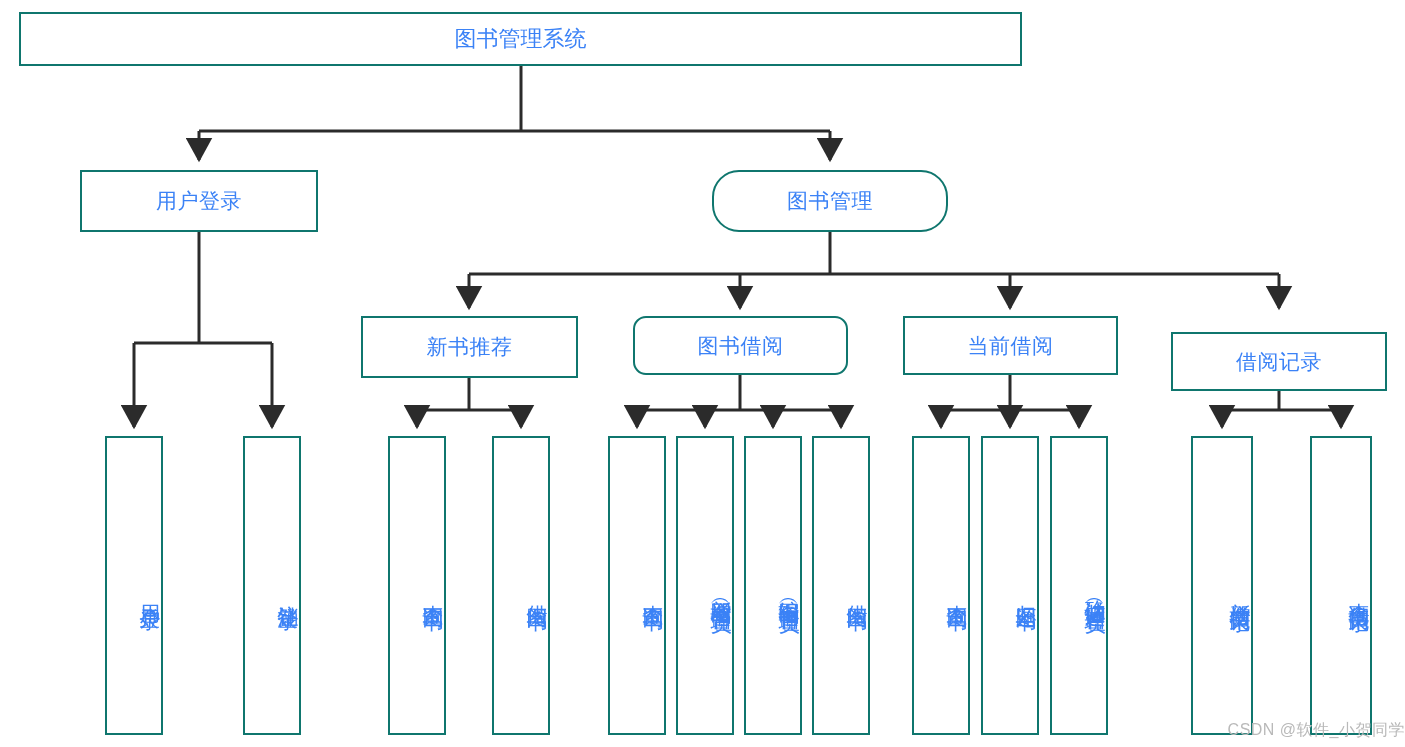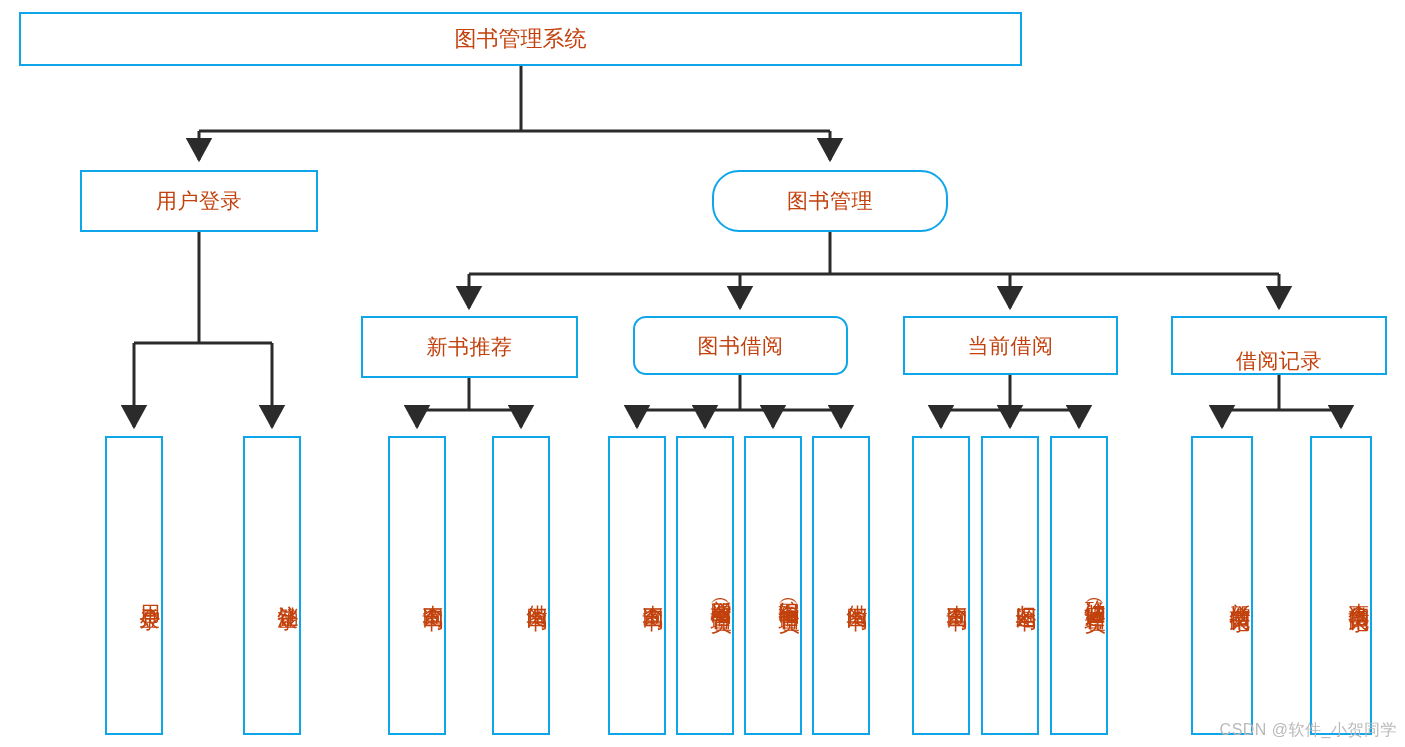--- a/index.html
+++ b/index.html
@@ -22,25 +22,25 @@
     left: 0;
     top: 0;
     width: 1405px;
     height: 747px;
     pointer-events: none;
   }
   .node {
     position: absolute;
     box-sizing: border-box;
     background: #ffffff;
-    border: 2px solid #0ea5e9;
+    border: 2px solid #0f766e;
     display: flex;
     align-items: center;
     justify-content: center;
-    color: #c2410c;
+    color: #3b82f6;
   }
   .node.h {
     font-size: 21px;
     line-height: 1.2;
     letter-spacing: 0.5px;
   }
   .node.root {
     font-size: 22px;
   }
   .node.v {
@@ -54,21 +54,21 @@
     line-height: 1.05;
   }
   .node.v .vtext {
     writing-mode: vertical-rl;
     text-orientation: upright;
     white-space: pre-line;
     text-align: start;
   }
   #watermark {
     position: absolute;
-    right: 8px;
+    right: 0;
     bottom: 6px;
     font-size: 16px;
     color: #b9b9b9;
     letter-spacing: 0.5px;
     white-space: nowrap;
   }
 </style>
 </head>
 <body>
 
@@ -138,21 +138,21 @@
 
   <div class="node h" style="left:361px; top:316px; width:217px; height:62px;">
     <span>新书推荐</span>
   </div>
   <div class="node h" style="left:633px; top:316px; width:215px; height:59px;border-radius:13px;">
     <span>图书借阅</span>
   </div>
   <div class="node h" style="left:903px; top:316px; width:215px; height:59px;">
     <span>当前借阅</span>
   </div>
-  <div class="node h" style="left:1171px; top:316px; width:216px; height:59px;align-items:flex-end;">
+  <div class="node h" style="left:1171px; top:332px; width:216px; height:59px;">
     <span>借阅记录</span>
   </div>
 
   <div class="node v" style="left:105px; top:436px; width:58px; height:299px;">
     <span class="vtext">用户登录</span>
   </div>
   <div class="node v" style="left:243px; top:436px; width:58px; height:299px;">
     <span class="vtext">注销登录</span>
   </div>
 

